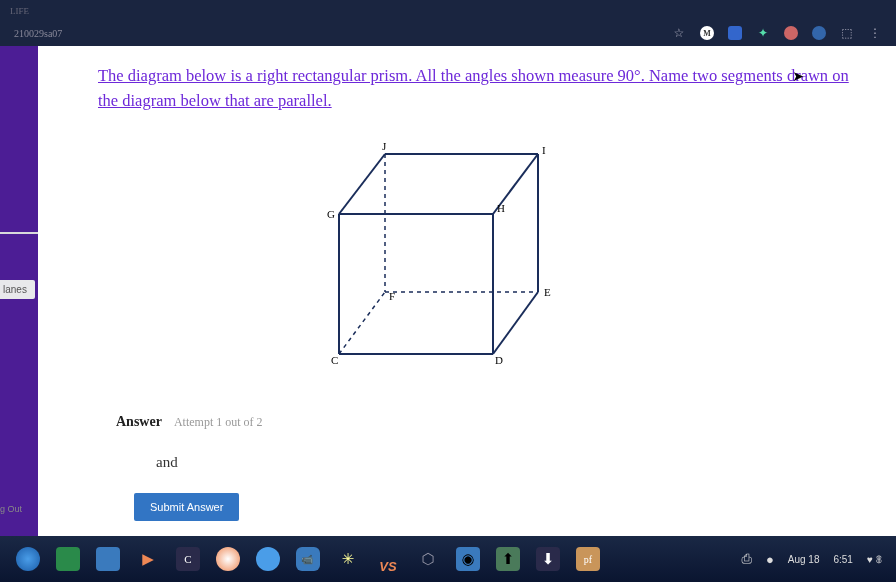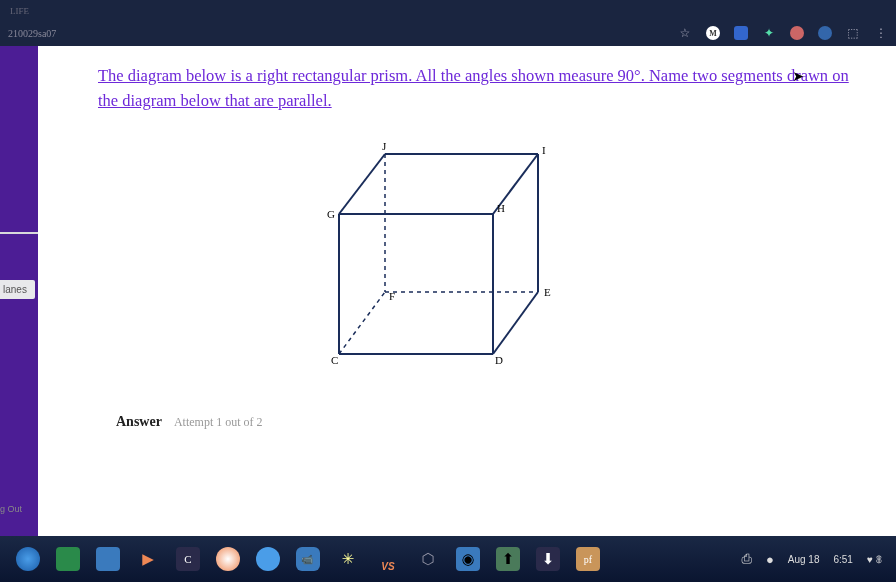--- a/index.html
+++ b/index.html
@@ -18,21 +18,21 @@
       font-size: 9px;
       padding: 4px 10px;
       display: flex;
       align-items: flex-end;
     }
     .url-bar {
       height: 26px;
       background: #1a2540;
       color: #889;
       font-size: 10px;
-      padding: 6px 8px;
+      padding: 6px 14px;
       display: flex;
       align-items: center;
       justify-content: space-between;
     }
     .url-icons {
       display: flex;
       gap: 14px;
       align-items: center;
     }
     .url-icon {
@@ -244,35 +244,39 @@
         <text x="68" y="160" font-size="11" font-family="Georgia">F</text>
         <text x="223" y="156" font-size="11" font-family="Georgia">E</text>
         <text x="10" y="224" font-size="11" font-family="Georgia">C</text>
         <text x="174" y="224" font-size="11" font-family="Georgia">D</text>
       </svg>
     </div>
 
     <div class="answer-section">
       <span class="answer-label">Answer</span>
       <span class="attempt">Attempt 1 out of 2</span>
+      <div class="and-row">
+        <span>and</span>
+      </div>
+      <button class="submit-btn">Submit Answer</button>
     </div>
   </div>
 </div>
 
 <div class="taskbar">
   <div class="tb-icon" style="background:radial-gradient(circle,#4a9de8,#1a5ca8);border-radius:50%;"></div>
   <div class="tb-icon" style="background:#2a8a4a;"></div>
   <div class="tb-icon" style="background:#3a7abd;"></div>
   <div class="tb-icon" style="color:#e85;">▶</div>
   <div class="tb-icon" style="background:#2a2a4a;color:#fff;font-size:11px;">C</div>
   <div class="tb-icon" style="background:radial-gradient(circle,#fff,#e85);border-radius:50%;"></div>
   <div class="tb-icon" style="background:#4a9de8;border-radius:50%;"></div>
   <div class="tb-icon" style="background:#3a7abd;border-radius:6px;color:#fff;font-size:10px;">📹</div>
   <div class="tb-icon" style="color:#ff9;">✳</div>
-  <div class="tb-icon" style="color:#e85;font-weight:bold;font-style:italic;font-size:10px;font-family:Arial;margin-top:14px;">VS</div>
+  <div class="tb-icon" style="color:#e85;font-weight:bold;font-style:italic;font-size:13px;font-family:Arial;margin-top:14px;">VS</div>
   <div class="tb-icon" style="color:#99a;">⬡</div>
   <div class="tb-icon" style="background:#3a7abd;">◉</div>
   <div class="tb-icon" style="background:#4a7a5a;">⬆</div>
   <div class="tb-icon" style="background:#2a2a4a;color:#fff;">⬇</div>
   <div class="tb-icon" style="background:#c9955a;color:#fff;font-size:10px;text-align:center;">pf</div>
 
   <div class="tb-right">
     <span style="font-size:13px;">⎙</span>
     <span style="font-size:13px;">●</span>
     <span>Aug 18</span>

